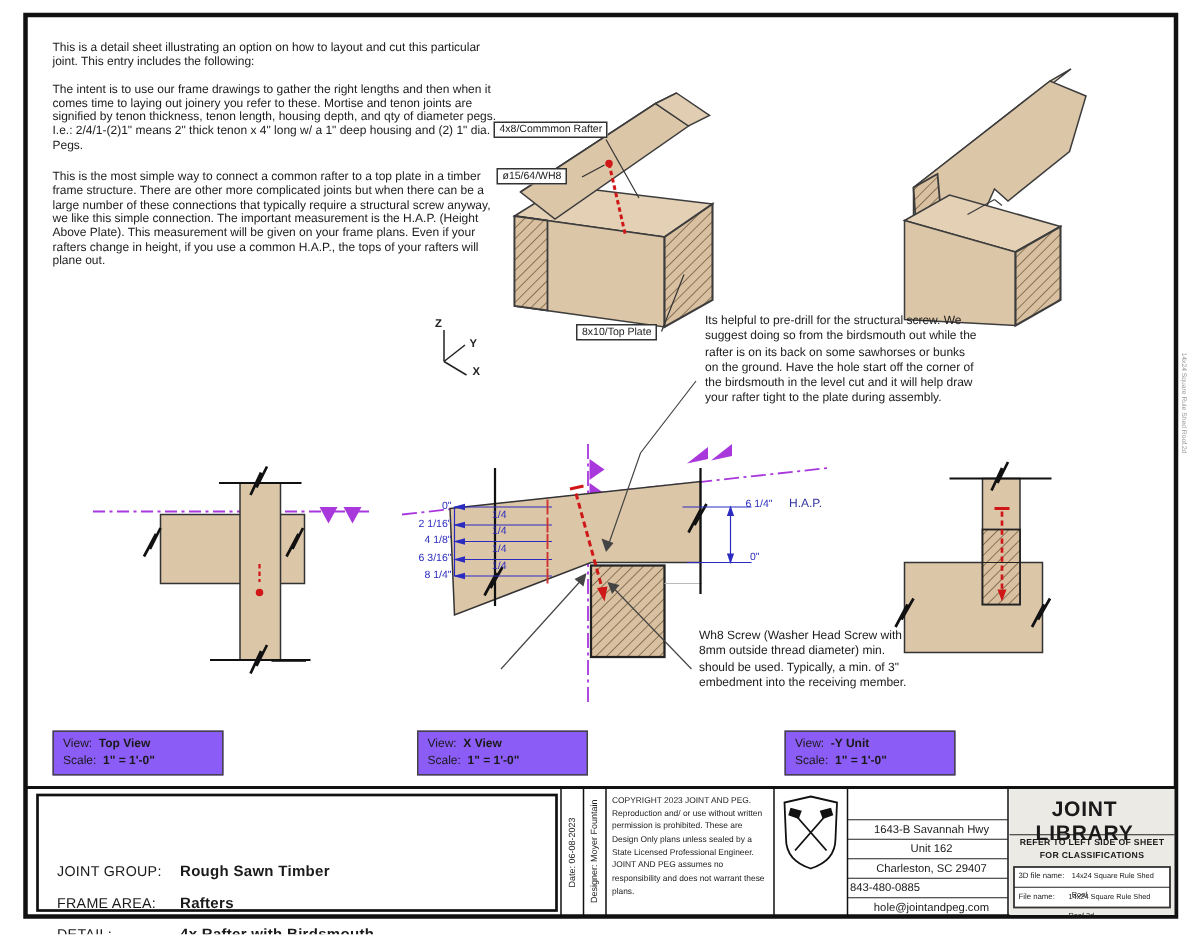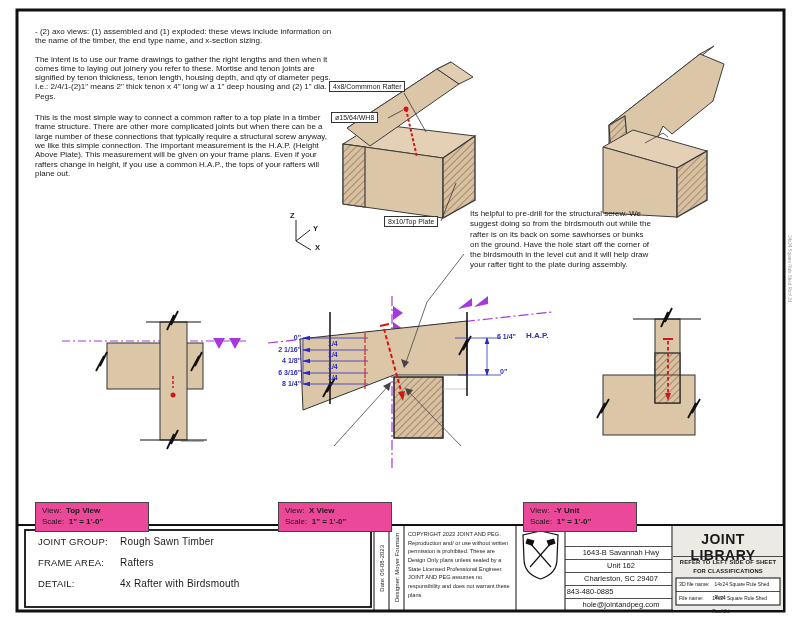--- a/index.html
+++ b/index.html
@@ -5,29 +5,29 @@
   html,body{margin:0;padding:0;background:#fff;}
   #sheet{position:relative;width:800px;height:623px;background:#fff;overflow:hidden;
          font-family:"Liberation Sans",sans-serif;color:#1a1a1a;}
   #linework{position:absolute;left:0;top:0;z-index:1;}
   .txt{position:absolute;z-index:2;}
   .intro{left:35px;top:27px;width:300px;font-size:8px;line-height:9.3px;}
   .intro p{margin:0 0 9px 0;}
   .intro p.bigGap{margin-top:12px;}
   .note{font-size:8px;line-height:10.3px;}
   .callout{border:1px solid #333;background:#fff;padding:1px 3px;font-size:7px;white-space:nowrap;}
-  .dim{font-size:7px;font-weight:700;color:#2b2bbf;white-space:nowrap;}
+  .dim{font-size:7px;font-weight:400;color:#2b2bbf;white-space:nowrap;}
   .dimL{width:40px;text-align:right;}
   .axis{font-size:7.5px;font-weight:600;color:#222;}
-  .viewbox{width:106px;height:26px;border:1.2px solid #444;background:#ec4899;padding:2px 0 0 6px;
-           font-size:8px;line-height:11px;margin-top:15px;}
+  .viewbox{width:106px;height:26px;border:1.2px solid #444;background:#8b5cf6;padding:2px 0 0 6px;
+           font-size:8px;line-height:11px;}
   .vb-b{font-weight:700;}
-  .tb-row{display:flex;font-size:9.5px;letter-spacing:.2px;}
+  .tb-row{display:flex;font-size:9.5px;letter-spacing:.2px;margin-top:40px;}
   .tb-row .lab{width:82px;}
-  .tb-row .val{font-weight:400;font-size:10px;}
+  .tb-row .val{font-weight:700;font-size:10px;}
   .vert{display:flex;align-items:center;justify-content:center;}
   .vert span{writing-mode:vertical-rl;transform:rotate(180deg);font-size:6px;white-space:nowrap;color:#222;}
   .copy{font-size:5.6px;line-height:1.55;color:#222;}
   .company{font-size:12.5px;font-weight:700;letter-spacing:1.2px;text-align:center;}
   .addr{font-size:7.5px;padding-left:4px;line-height:12.5px;text-align:center;}
   .libTitle{font-size:14px;font-weight:700;letter-spacing:.5px;text-align:center;}
   .libNote{font-size:5.8px;font-weight:700;text-align:center;letter-spacing:.2px;}
   .fileRow{display:flex;font-size:5.2px;line-height:13px;}
   .fileRow .flab{width:36px;padding-left:3px;}
   .fileRow .fval{font-size:4.9px;}
@@ -210,34 +210,35 @@
       </g>
       <g>
         <line x1="663" y1="339" x2="673" y2="339" stroke="#cf1717" stroke-width="2"></line>
         <line x1="668" y1="341" x2="668" y2="397" stroke="#cf1717" stroke-width="1.8" stroke-dasharray="3.5,2.5"></line>
         <polygon points="668,401 665,393 671,393" fill="#cf1717"></polygon>
       </g>
     </g>
   </svg>
 
   <div class="txt intro">
-    <p>- (2) axo views: (1) assembled and (1) exploded:  these views include information on the name of the timber, the end type name, and x-section sizing.</p>
+    <p>This is a detail sheet illustrating an option on how to layout and cut this particular joint. This entry includes the following:</p>
     <p>The intent is to use our frame drawings to gather the right lengths and then when it comes time to laying out joinery you refer to these.  Mortise and tenon joints are signified by tenon thickness, tenon length, housing depth, and qty of diameter pegs.  I.e.: 2/4/1-(2)1" means 2" thick tenon x 4" long w/ a 1" deep housing and (2) 1" dia. Pegs.</p>
     <p class="bigGap">This is the most simple way to connect a common rafter to a top plate in a timber frame structure.  There are other more complicated joints but when there can be a large number of these connections that typically require a structural screw anyway, we like this simple connection.  The important measurement is the H.A.P. (Height Above Plate).  This measurement will be given on your frame plans.  Even if your rafters change in height, if you use a common H.A.P., the tops of your rafters will plane out.</p>
   </div>
 
   <div class="txt axis" style="left:290px;top:211px">Z</div>
   <div class="txt axis" style="left:313px;top:224px">Y</div>
   <div class="txt axis" style="left:315px;top:243px">X</div>
 
   <div class="txt callout" style="left:329px;top:81px">4x8/Commmon Rafter</div>
   <div class="txt callout" style="left:331px;top:112px">ø15/64/WH8</div>
   <div class="txt callout" style="left:384px;top:216px">8x10/Top Plate</div>
 
   <div class="txt note" style="left:470px;top:209px;width:182px">Its helpful to pre-drill for the structural screw.  We suggest doing so from the birdsmouth out while the rafter is on its back on some sawhorses or bunks on the ground.   Have the hole start off the corner of the birdsmouth in the level cut and it will help draw your rafter tight to the plate during assembly.</div>
+  <div class="txt note" style="left:466px;top:419px;width:142px;line-height:10.4px">Wh8 Screw (Washer Head Screw with 8mm outside thread diameter) min. should be used.  Typically, a min. of 3" embedment into the receiving member.</div>
 
   <div class="txt dim dimL" style="left:261px;top:334px">0"</div>
   <div class="txt dim dimL" style="left:261px;top:346px">2 1/16"</div>
   <div class="txt dim dimL" style="left:261px;top:357px">4 1/8"</div>
   <div class="txt dim dimL" style="left:261px;top:369px">6 3/16"</div>
   <div class="txt dim dimL" style="left:261px;top:380px">8 1/4"</div>
   <div class="txt dim" style="left:328px;top:340px">1/4</div>
   <div class="txt dim" style="left:328px;top:351px">1/4</div>
   <div class="txt dim" style="left:328px;top:363px">1/4</div>
   <div class="txt dim" style="left:328px;top:374px">1/4</div>

